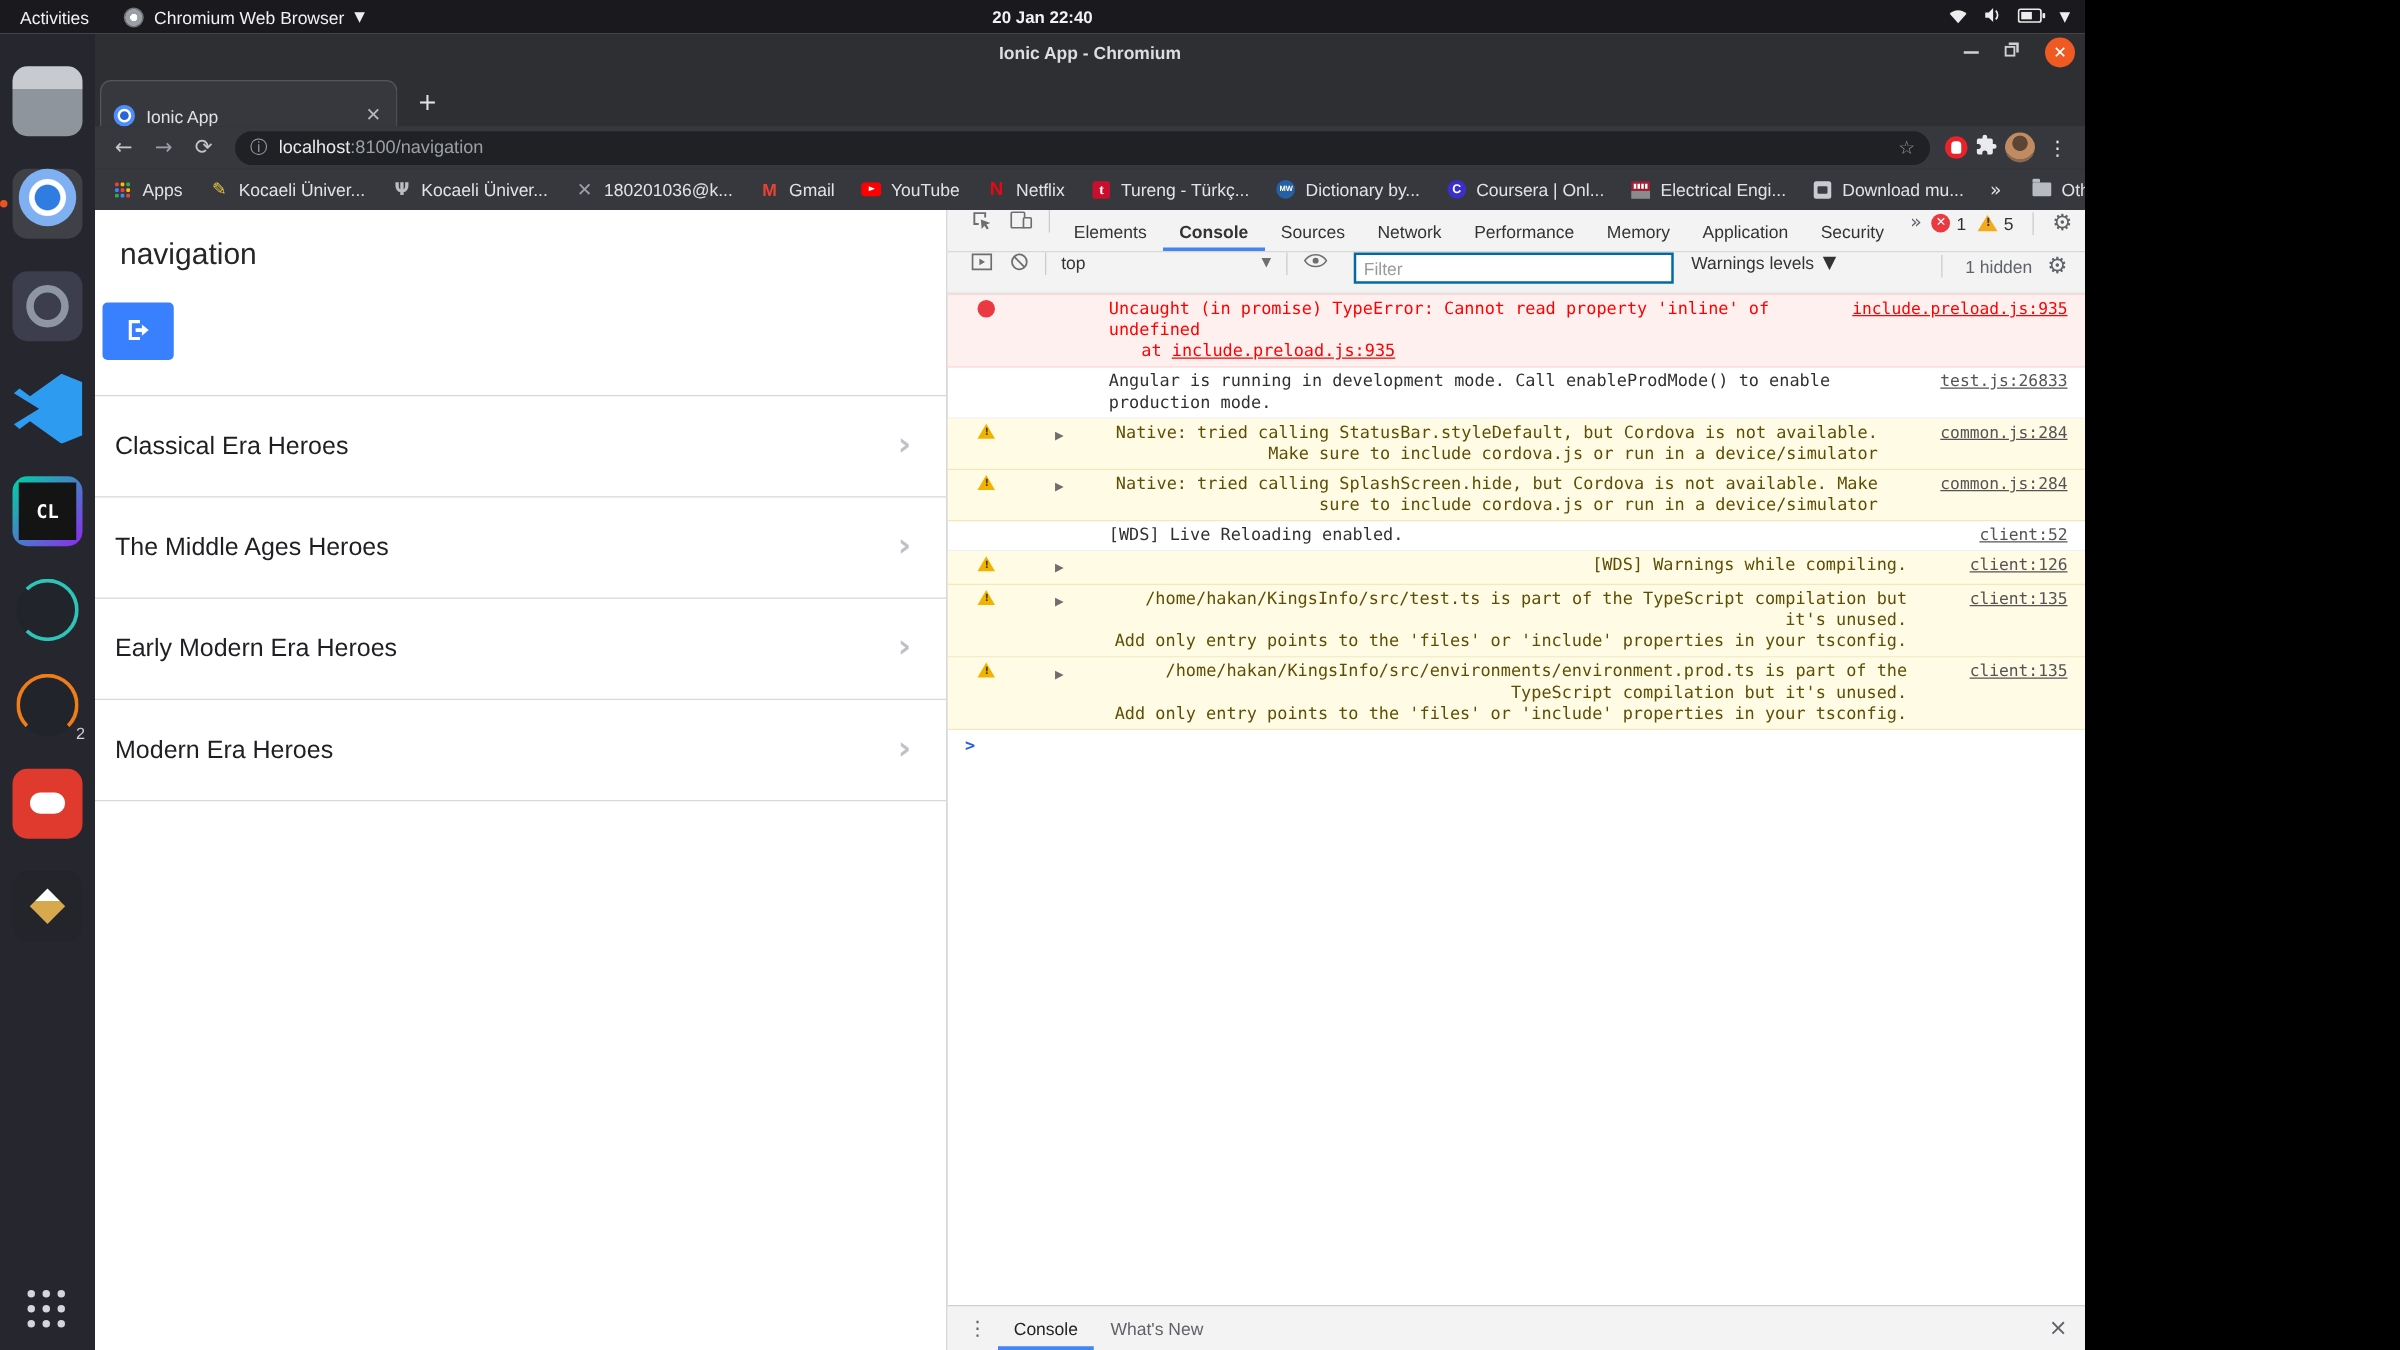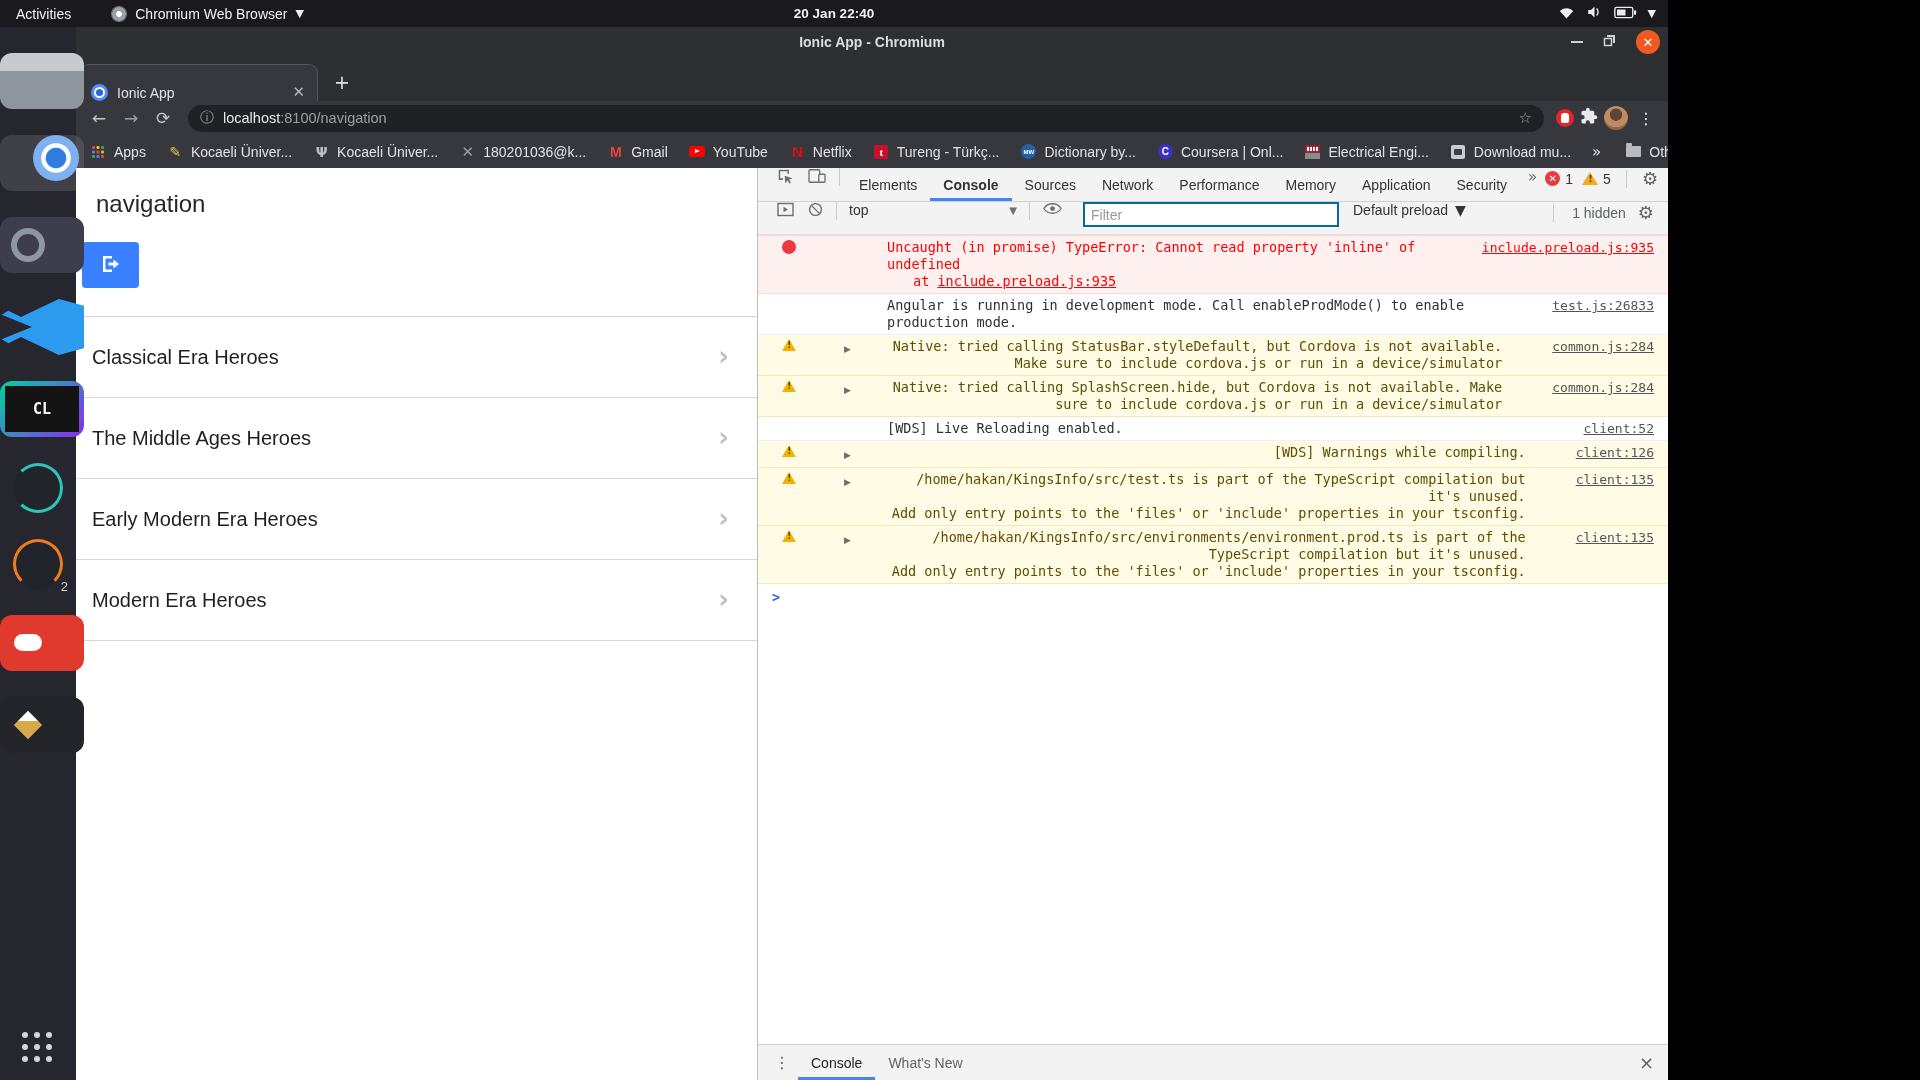--- a/index.html
+++ b/index.html
@@ -4,30 +4,30 @@
 <style>
   html,body{margin:0;padding:0;background:#000;}
   #screen{position:relative;width:1668px;height:1080px;overflow:hidden;background:#fff;
     font-family:"Liberation Sans",sans-serif;}
   .ig{font-family:"DejaVu Sans",sans-serif;} 
 
   
   #topbar{position:absolute;top:0;left:0;right:0;height:27px;background:#19191e;color:#f2f2f2;
     display:flex;align-items:center;font-size:14px;z-index:50;}
   #topbar .activities{padding:0 16px;height:100%;display:flex;align-items:center;}
-  #topbar .appmenu{display:flex;align-items:center;gap:8px;margin-left:24px;justify-content:flex-end;}
+  #topbar .appmenu{display:flex;align-items:center;gap:8px;margin-left:12px;justify-content:flex-end;}
   .chromium-mini{width:16px;height:16px;border-radius:50%;
     background:radial-gradient(circle at 50% 50%,#fff 0 24%,#9aa0a6 27% 58%,#6f7379 60%);}
   #topbar .clock{position:absolute;left:50%;transform:translateX(-50%);font-weight:bold;font-size:13.5px;}
   #topbar .status{margin-left:auto;display:flex;align-items:center;gap:11px;padding-right:12px;}
   .carety{font-size:11px;color:#eee;}
 
   
   #dock{position:absolute;top:27px;left:0;bottom:0;width:76px;background:#26262e;z-index:40;}
-  .dk{width:56px;height:56px;margin:26px auto 0;border-radius:12px;position:relative;padding-left:28px;}
+  .dk{width:56px;height:56px;margin:26px auto 0;border-radius:12px;position:relative;}
   .dk1{background:linear-gradient(180deg,#c7cbd0 0 32%,#8f959c 32% 100%);}
   .dk2wrap{background:rgba(255,255,255,.12);}
   .dk2{width:46px;height:46px;margin:5px;border-radius:50%;
     background:radial-gradient(circle,#2f7de1 0 30%,#fff 33% 44%,#7fb0f2 47% 100%);}
   .run-dot{position:absolute;left:-10px;top:25px;width:6px;height:6px;border-radius:50%;background:#e95420;}
   .dk3{background:#3c3d4d;}
   .dk3::after{content:"";width:22px;height:22px;border-radius:50%;border:6px solid #8f96a3;
     position:absolute;left:11px;top:11px;}
   .dk4{background:#2d9cf0;border-radius:4px;
     clip-path:polygon(70% 0%,100% 12%,100% 88%,70% 100%,25% 68%,10% 79%,2% 72%,38% 50%,2% 28%,10% 21%,25% 32%);}
@@ -438,21 +438,21 @@
           </span>
           <span class="vsep" style="margin-left:12px;"></span>
           <span class="dt-icbtn">
               <svg width="19" height="13" viewBox="0 0 24 14">
                 <path d="M12 1C7 1 3 4 1 7c2 3 6 6 11 6s9-3 11-6c-2-3-6-6-11-6z" fill="none" stroke="#6e6e6e" stroke-width="1.6"></path>
                 <circle cx="12" cy="7" r="3" fill="#6e6e6e"></circle>
               </svg>
             </span>
           <input class="filter-input" type="text" placeholder="Filter" style="">
           <span class="levels">
-            <span>Default preload</span>
+            <span>Warnings levels</span>
             <span class="dda ig">▼</span>
           </span>
           <span class="ct-right">
             <span class="vsep"></span>
             <span>1 hidden</span>
             <span class="gear ig">⚙</span>
           </span>
         </div>
 
         <div id="messages">

